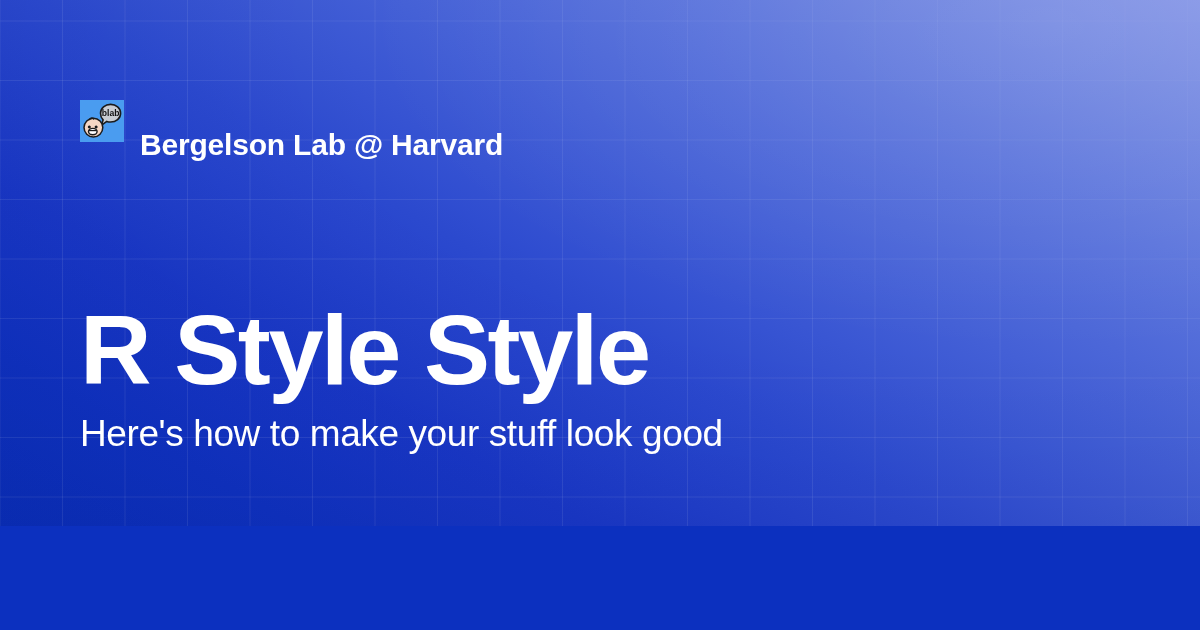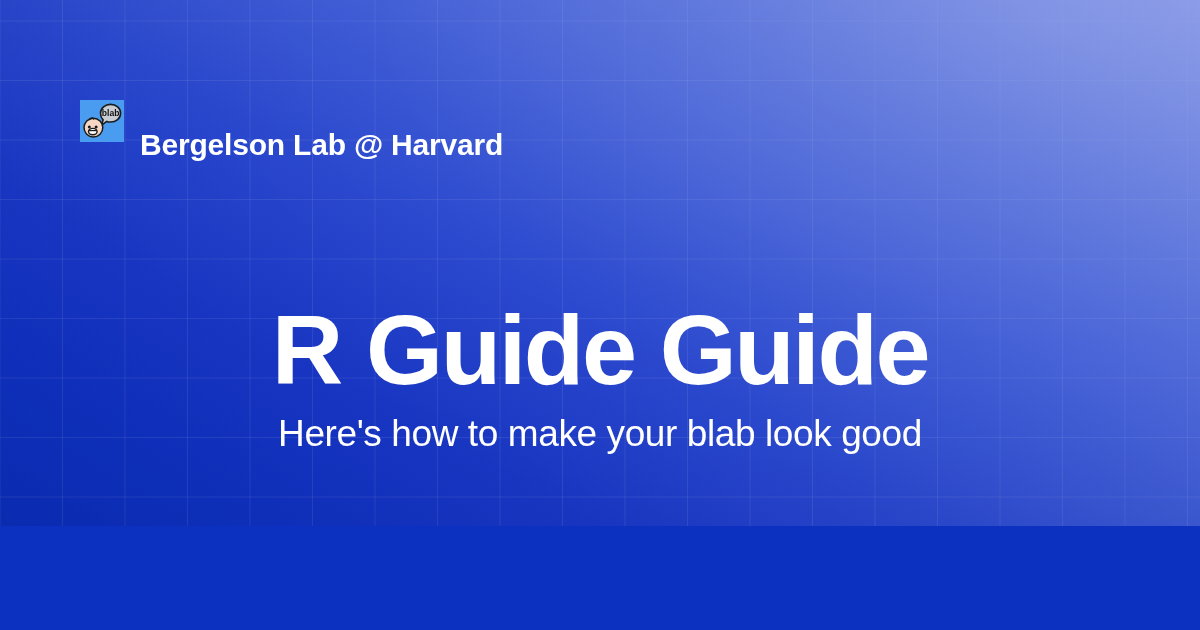--- a/index.html
+++ b/index.html
@@ -20,21 +20,20 @@
     background:
       linear-gradient(30deg,
         #0a2ebb 0%,
         #0f31c2 14%,
         #1937c7 28%,
         #2b49cf 45%,
         #4460d6 62%,
         #5c75dc 78%,
         #7287e1 91%,
         #8293e6 100%);
-    text-align: center;
   }
 
   
   .grid-overlay {
     position: absolute;
     inset: 0;
     background-image:
       linear-gradient(to right, rgba(255,255,255,0.085) 1px, transparent 1px),
       linear-gradient(to bottom, rgba(255,255,255,0.085) 1px, transparent 1px);
     background-size: 62.5px 59.5px;
@@ -127,17 +126,17 @@
         <path d="M16.1 25.4 a1.5 1.5 0 1 0 0.05 0 Z" fill="#1b1b1b"></path>
 
         <ellipse cx="12.8" cy="31.6" rx="4.3" ry="3.2" fill="#ffffff" stroke="#1b1b1b" stroke-width="1.4"></ellipse>
         <path d="M8.9 30.6 h7.9" stroke="#1b1b1b" stroke-width="1.2"></path>
       </svg>
     </span>
     <span class="brand-name">Bergelson Lab @ Harvard</span>
   </div>
 
   <div class="title-block">
-    <h1 class="page-title">R Guide Guide</h1>
-    <p class="page-subtitle">Here's how to make your blab look good</p>
+    <h1 class="page-title">R Style Style</h1>
+    <p class="page-subtitle">Here's how to make your stuff look good</p>
   </div>
 
 </div>
 
 </body></html>

